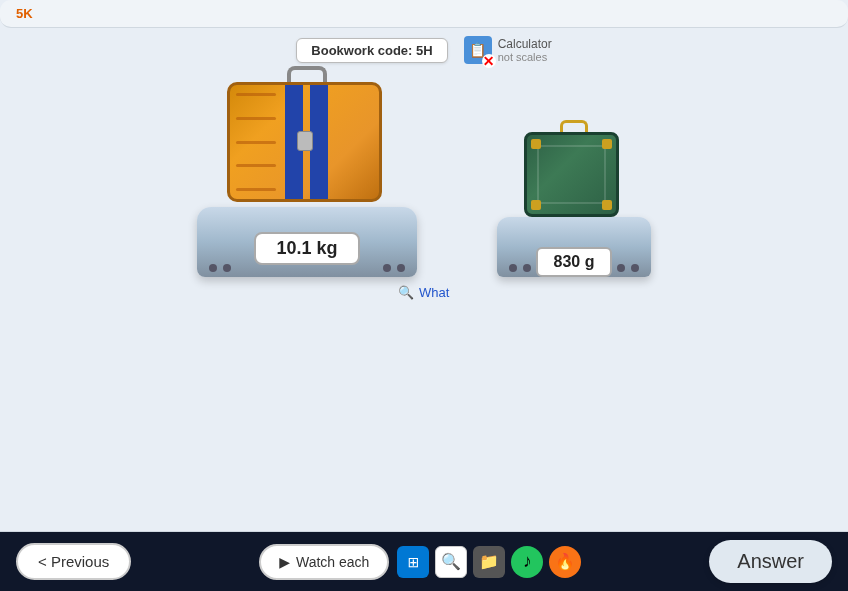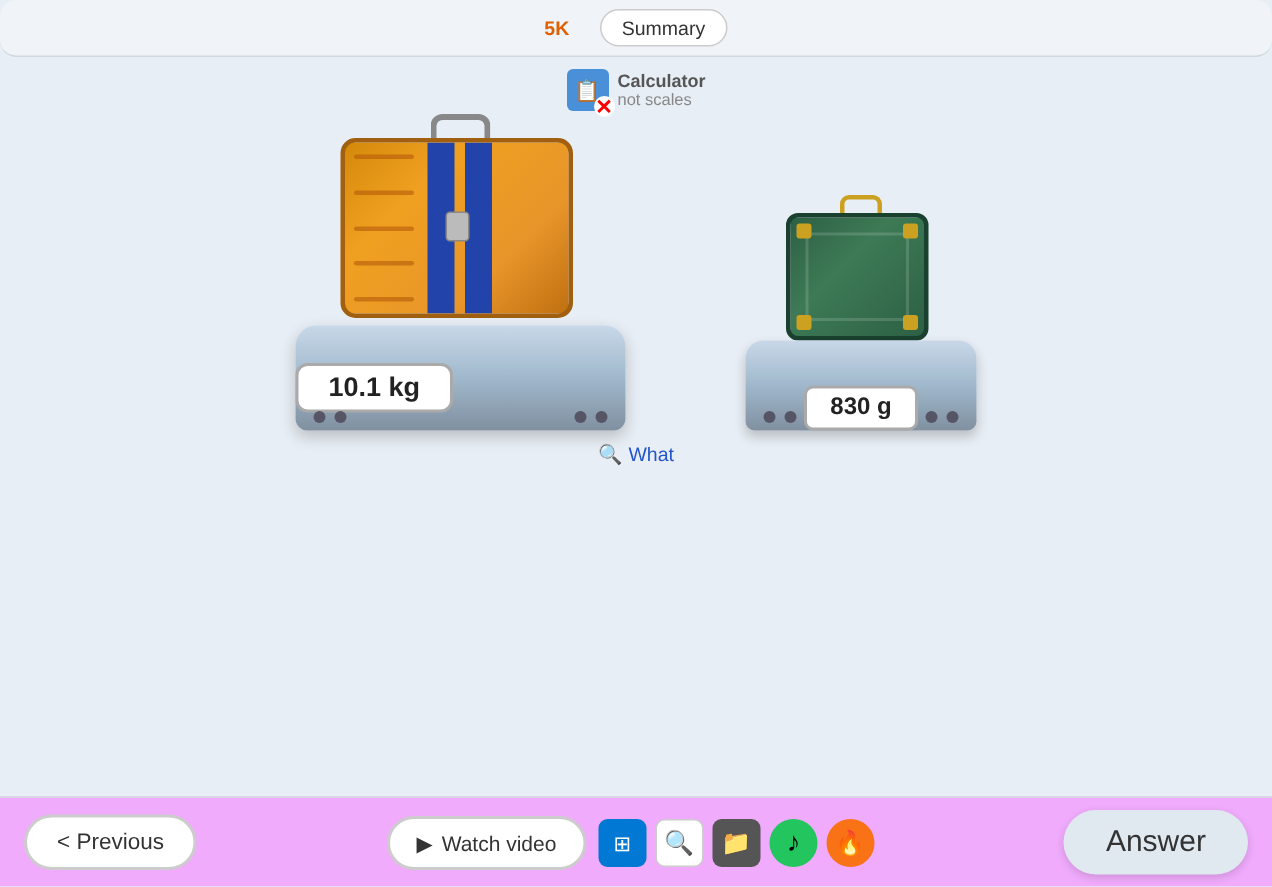--- a/index.html
+++ b/index.html
@@ -8,21 +8,21 @@
       height: 591px;
       background: #e8eef5;
       font-family: 'Segoe UI', Arial, sans-serif;
       overflow: hidden;
       position: relative;
     }
 
     
     .top-bar {
       display: flex;
-      justify-content: center;
+      justify-content: flex-start;
       align-items: center;
       padding: 6px 16px;
       background: #f0f4f8;
       border-bottom: 1px solid #d0d8e0;
       gap: 16px;
       border-radius: 11px;
     }
     .top-bar-right {
       display: flex;
       align-items: center;
@@ -207,21 +207,21 @@
     }
 
     
     .scale-platform {
       width: 220px;
       height: 70px;
       background: linear-gradient(180deg, #c8d8e8 0%, #a0b8cc 50%, #8090a0 100%);
       border-radius: 14px 14px 8px 8px;
       display: flex;
       flex-direction: column;
-      align-items: flex-start;
+      align-items: center;
       justify-content: flex-end;
       padding-bottom: 8px;
       box-shadow: 0 4px 10px rgba(0,0,0,0.2);
       position: relative;
     }
     .scale-display {
       background: white;
       border-radius: 8px;
       padding: 4px 20px;
       font-size: 18px;
@@ -332,21 +332,21 @@
       margin-top: 4px;
     }
 
     
     .bottom-bar {
       position: absolute;
       bottom: 0;
       left: 0;
       right: 0;
       height: 60px;
-      background: #f0abfc;
+      background: #0f172a;
       border-top: 1px solid #d0d8e0;
       display: flex;
       align-items: center;
       justify-content: space-between;
       padding: 0 16px;
     }
     .prev-btn {
       background: white;
       border: 2px solid #ccc;
       border-radius: 24px;
@@ -409,31 +409,31 @@
     .orange-circle { background: #f97316; border-radius: 50%; }
   </style>
 </head>
 <body>
 
 <div class="top-bar">
   <div class="top-bar-right">
     <div class="streak-badge">
       <span>5K</span>
     </div>
-    <button class="summary-btn">Summary</button>
   </div>
 </div>
 
 <div class="bookwork-bar">
+  <div class="bookwork-code-badge">Bookwork code: 5H</div>
   <div class="calculator-info">
     <div class="calc-icon">
       <span style="color:white;font-size:14px;">📋</span>
     </div>
     <div>
-      <div style="font-size:12px;font-weight:700;">Calculator</div>
+      <div style="font-size:12px;font-weight:400;">Calculator</div>
       <div style="font-size:11px;color:#888;">not scales</div>
     </div>
   </div>
 </div>
 
 <div class="main-content">
 
   <div class="scales-area">
 
     <div class="scale-container">
@@ -495,21 +495,21 @@
     <span>What</span>
   </div>
 </div>
 
 <div class="bottom-bar">
   <button class="prev-btn">&lt; Previous</button>
 
   <div class="taskbar-center">
     <button class="watch-video-btn">
       <span>▶</span>
-      <span>Watch video</span>
+      <span>Watch each</span>
     </button>
     <div class="taskbar-icons">
       <div class="taskbar-icon windows-icon">
         <span>⊞</span>
       </div>
       <div class="taskbar-icon search-icon-tb">
         <span>🔍</span>
       </div>
       <div class="taskbar-icon" style="background:#555;">
         <span>📁</span>

